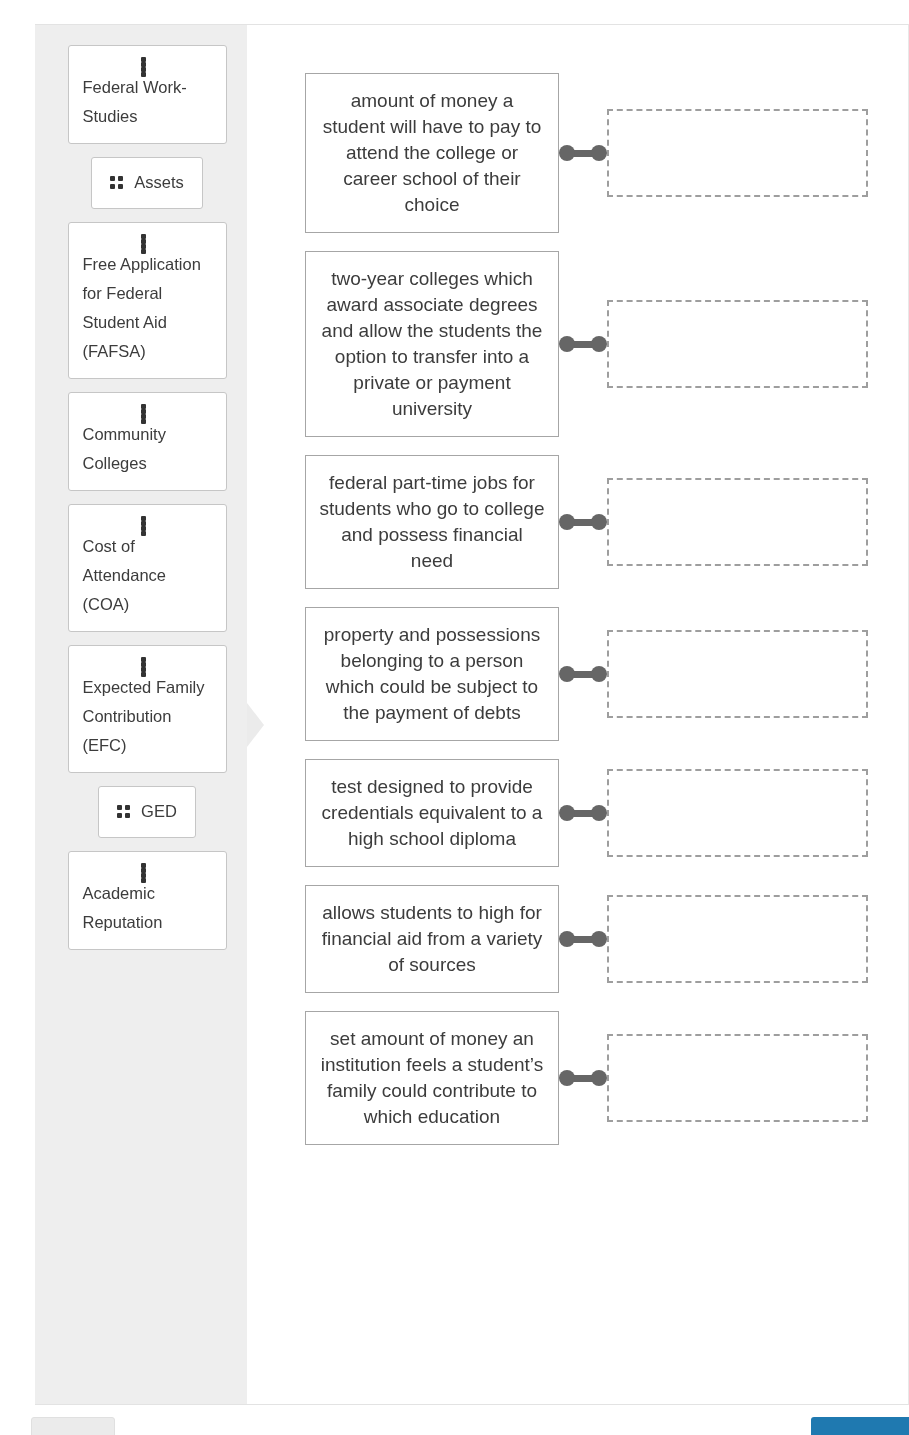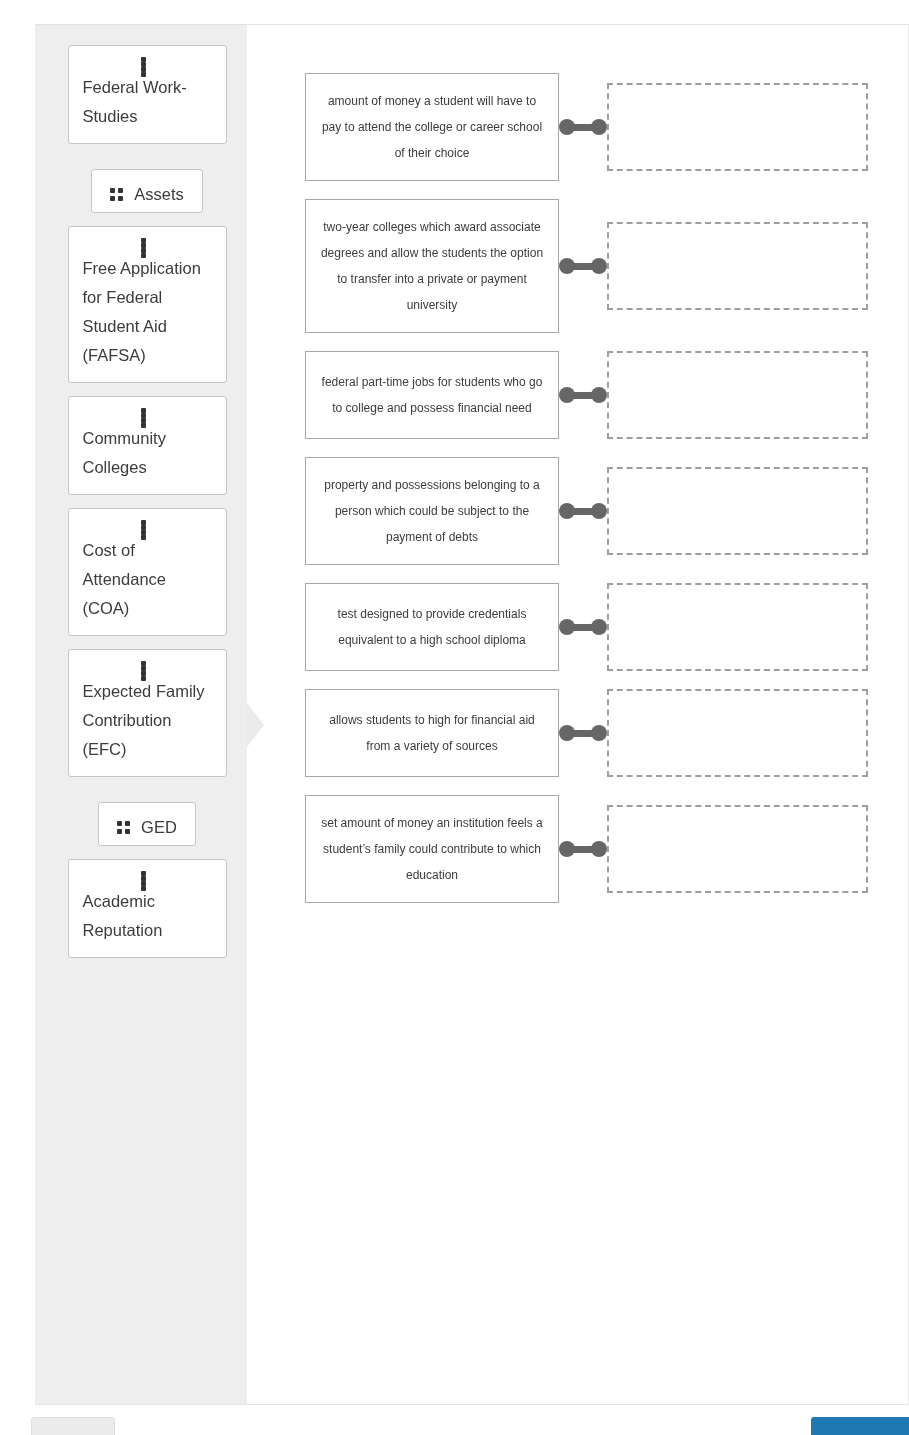--- a/index.html
+++ b/index.html
@@ -58,23 +58,22 @@
     padding: 11px 14px 12px 14px;
     text-align: left;
   }
   .term-card.block .handle { display: block; margin: 0 auto 3px auto; }
   
   .term-card.pill {
     display: inline-flex;
     align-items: center;
     justify-content: center;
     gap: 11px;
-    padding: 10px 18px 3px 18px;
+    padding: 10px 18px 11px 18px;
     align-self: center;
-    margin-top: 12px;
   }
 
   .handle {
     display: inline-grid;
     grid-template-columns: 5px 5px;
     grid-template-rows: 5px 5px;
     gap: 3px;
     width: 13px;
     height: 13px;
     flex: 0 0 13px;
@@ -104,21 +103,21 @@
     align-items: center;
     margin-bottom: 18px;
   }
   .definition {
     width: 254px;
     flex: 0 0 254px;
     min-height: 88px;
     background: #ffffff;
     border: 1px solid #a6a6a6;
     color: #3c3c3c;
-    font-size: 12px;
+    font-size: 19px;
     line-height: 26px;
     text-align: center;
     padding: 14px 12px;
     display: flex;
     align-items: center;
     justify-content: center;
   }
   .connector {
     position: relative;
     width: 56px;

